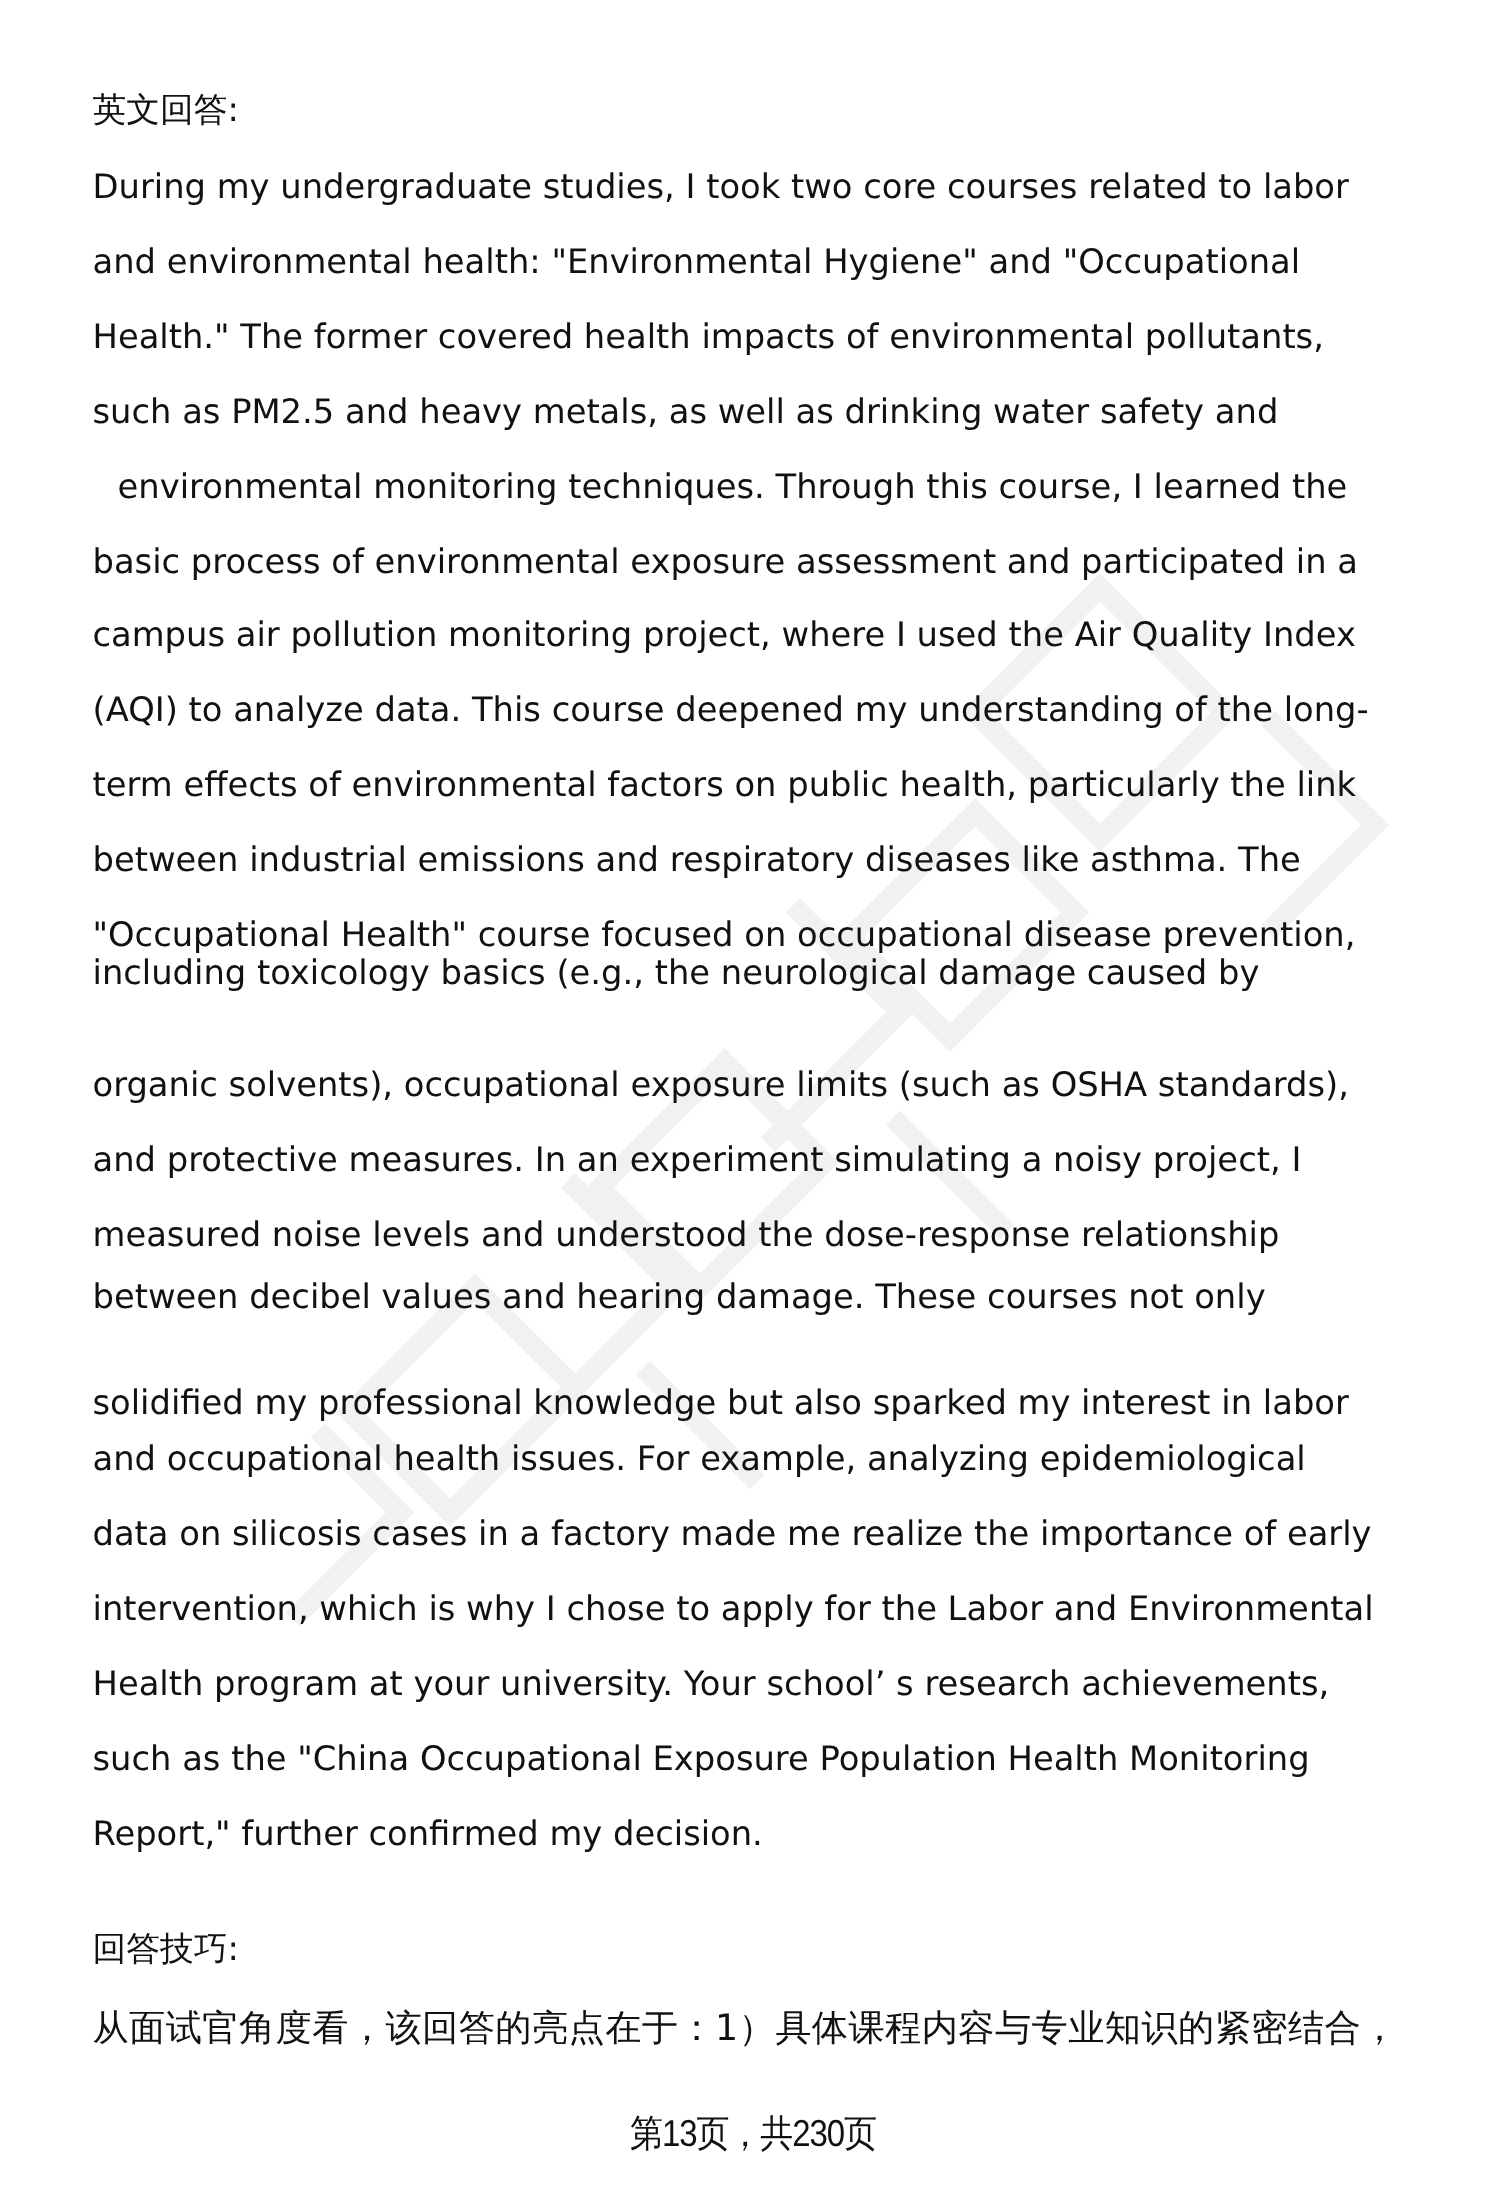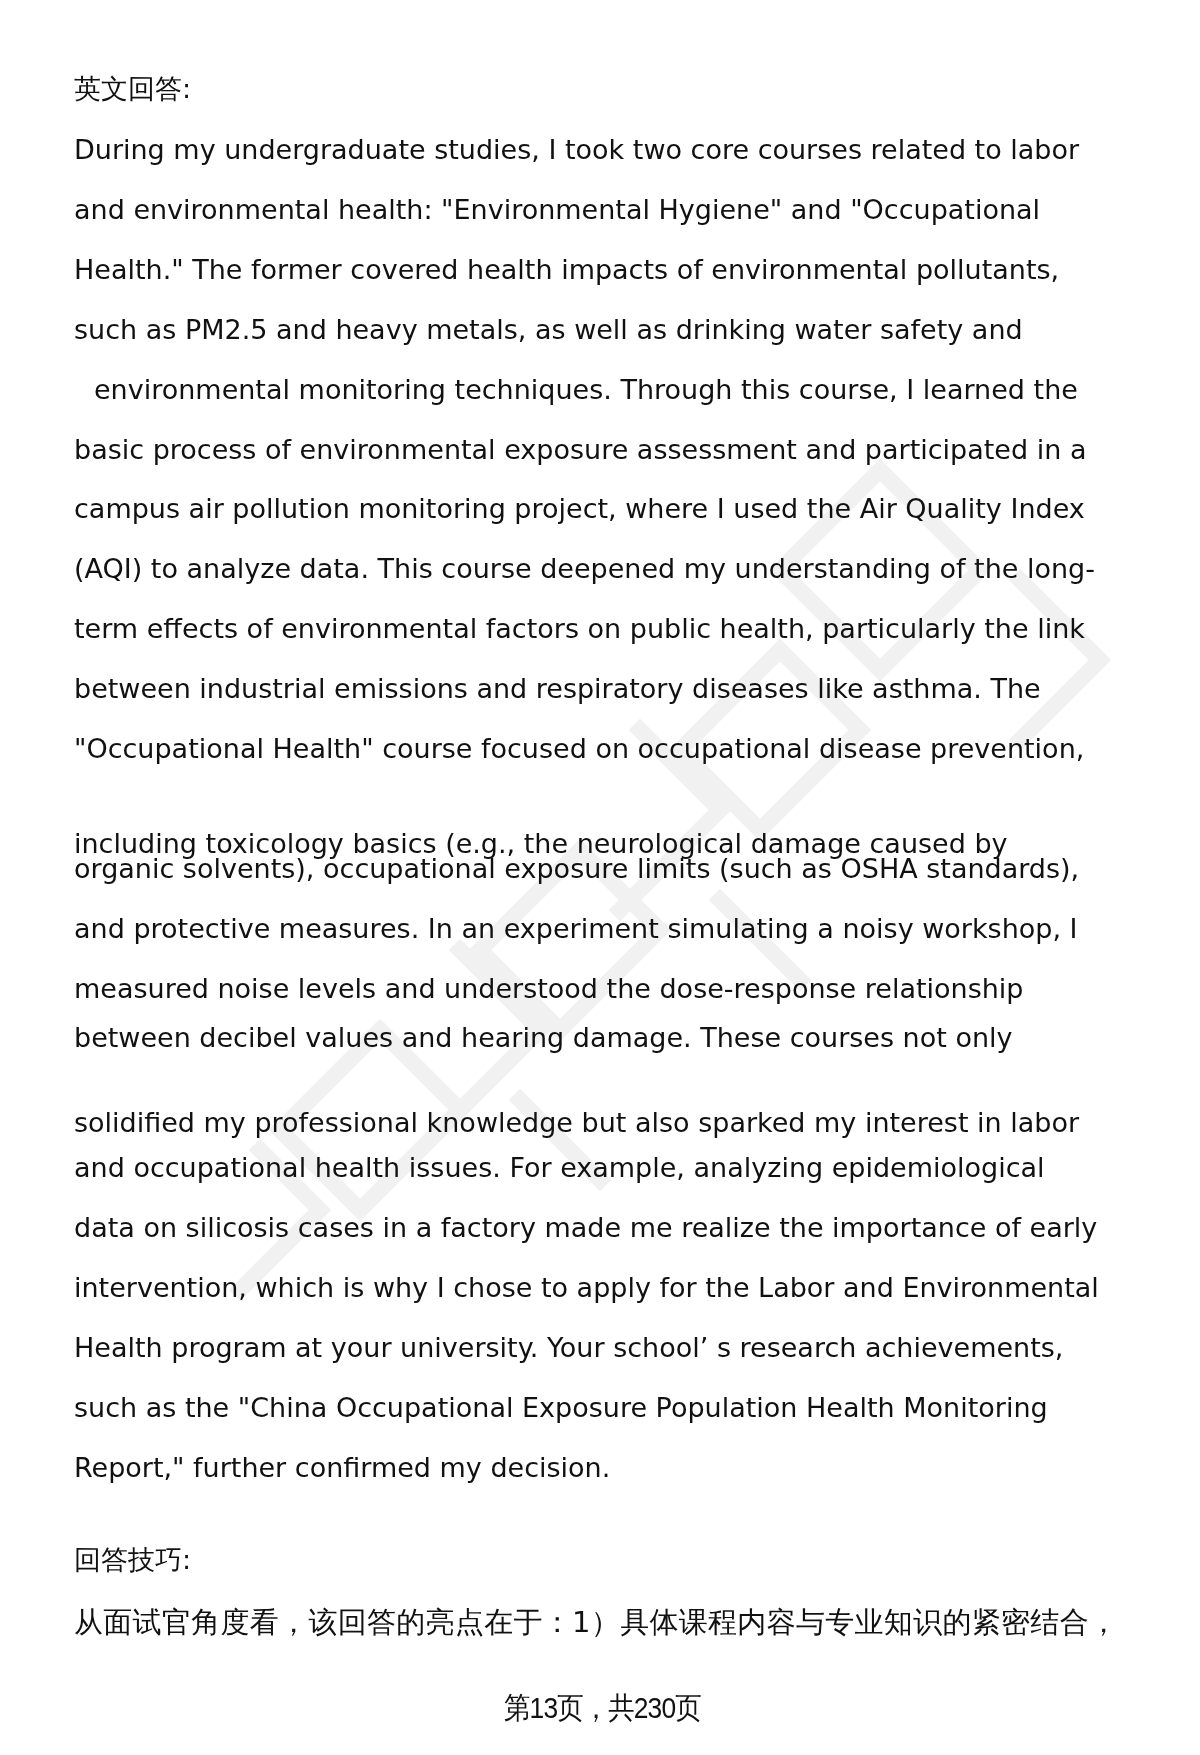--- a/index.html
+++ b/index.html
@@ -46,23 +46,23 @@
       <div class="line" style="top: 191.9px;">and environmental health: "Environmental Hygiene" and "Occupational</div>
       <div class="line" style="top: 251.8px;">Health." The former covered health impacts of environmental pollutants,</div>
       <div class="line" style="top: 311.7px;">such as PM2.5 and heavy metals, as well as drinking water safety and</div>
       <div class="line" style="top: 371.6px; margin-left: 20px;">environmental monitoring techniques. Through this course, I learned the</div>
       <div class="line" style="top: 431.5px;">basic process of environmental exposure assessment and participated in a</div>
       <div class="line" style="top: 491.4px;">campus air pollution monitoring project, where I used the Air Quality Index</div>
       <div class="line" style="top: 551.3px;">(AQI) to analyze data. This course deepened my understanding of the long-</div>
       <div class="line" style="top: 611.2px;">term effects of environmental factors on public health, particularly the link</div>
       <div class="line" style="top: 671.1px;">between industrial emissions and respiratory diseases like asthma. The</div>
       <div class="line" style="top: 731px;">"Occupational Health" course focused on occupational disease prevention,</div>
-      <div class="line" style="top: 826px;">including toxicology basics (e.g., the neurological damage caused by</div>
+      <div class="line" style="top: 761px;">including toxicology basics (e.g., the neurological damage caused by</div>
       <div class="line" style="top: 850.8px;">organic solvents), occupational exposure limits (such as OSHA standards),</div>
-      <div class="line" style="top: 910.7px;">and protective measures. In an experiment simulating a noisy workshop, I</div>
+      <div class="line" style="top: 910.7px;">and protective measures. In an experiment simulating a noisy project, I</div>
       <div class="line" style="top: 970.6px;">measured noise levels and understood the dose-response relationship</div>
       <div class="line" style="top: 1020px;">between decibel values and hearing damage. These courses not only</div>
       <div class="line" style="top: 1105px;">solidified my professional knowledge but also sparked my interest in labor</div>
       <div class="line" style="top: 1150.3px;">and occupational health issues. For example, analyzing epidemiological</div>
       <div class="line" style="top: 1210.2px;">data on silicosis cases in a factory made me realize the importance of early</div>
       <div class="line" style="top: 1270.1px;">intervention, which is why I chose to apply for the Labor and Environmental</div>
       <div class="line" style="top: 1330px;">Health program at your university. Your school’ s research achievements,</div>
       <div class="line" style="top: 1389.9px;">such as the "China Occupational Exposure Population Health Monitoring</div>
       <div class="line" style="top: 1449.8px;">Report," further confirmed my decision.</div>
     </div>

